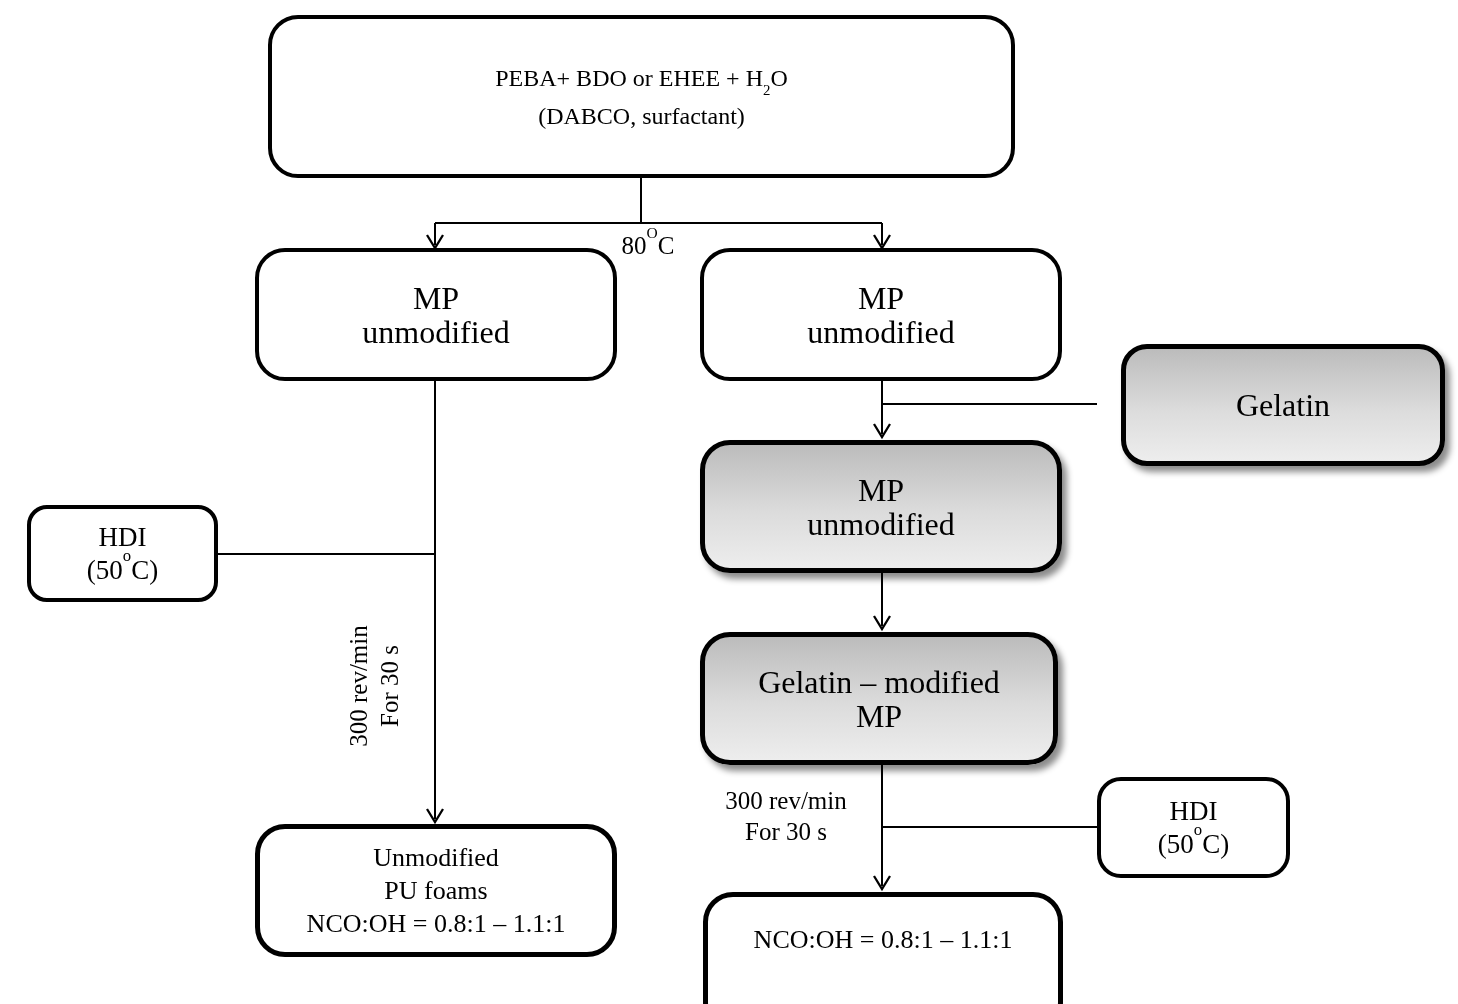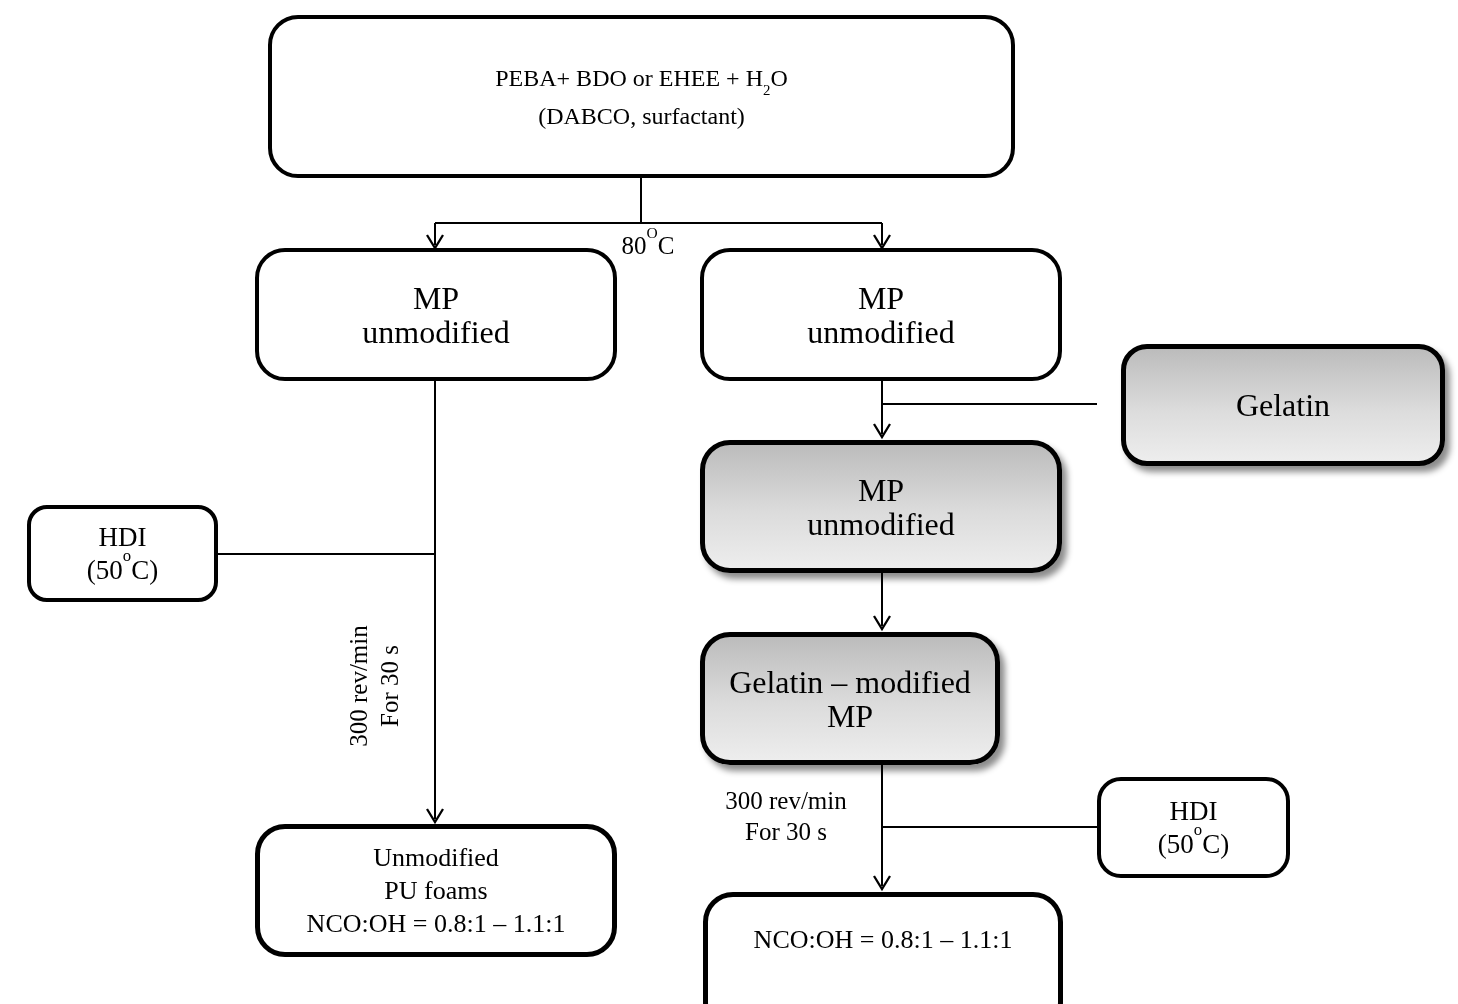--- a/index.html
+++ b/index.html
@@ -131,21 +131,21 @@
   <div class="node small" style="left:27px; top:505px; width:191px; height:97px; font-size:27px; line-height:33px;">
     <div>HDI</div>
     <div><span>(50</span><sup class="bound">o</sup><span>C)</span></div>
   </div>
 
   <div class="lbl rotated" style="left:300px; top:654px; width:150px; height:64px;">
     <div>300 rev/min</div>
     <div>For 30 s</div>
   </div>
 
-  <div class="node gray" style="left:700px; top:632px; width:300px; height:133px;">
+  <div class="node gray" style="left:700px; top:632px; width:358px; height:133px;">
     <div>Gelatin – modified</div>
     <div>MP</div>
   </div>
 
   <div class="lbl" style="left:696px; top:785px; width:180px;">
     <div>300 rev/min</div>
     <div>For 30 s</div>
   </div>
 
   <div class="node small" style="left:1097px; top:777px; width:193px; height:101px; font-size:27px; line-height:33px; border-radius:24px;">

